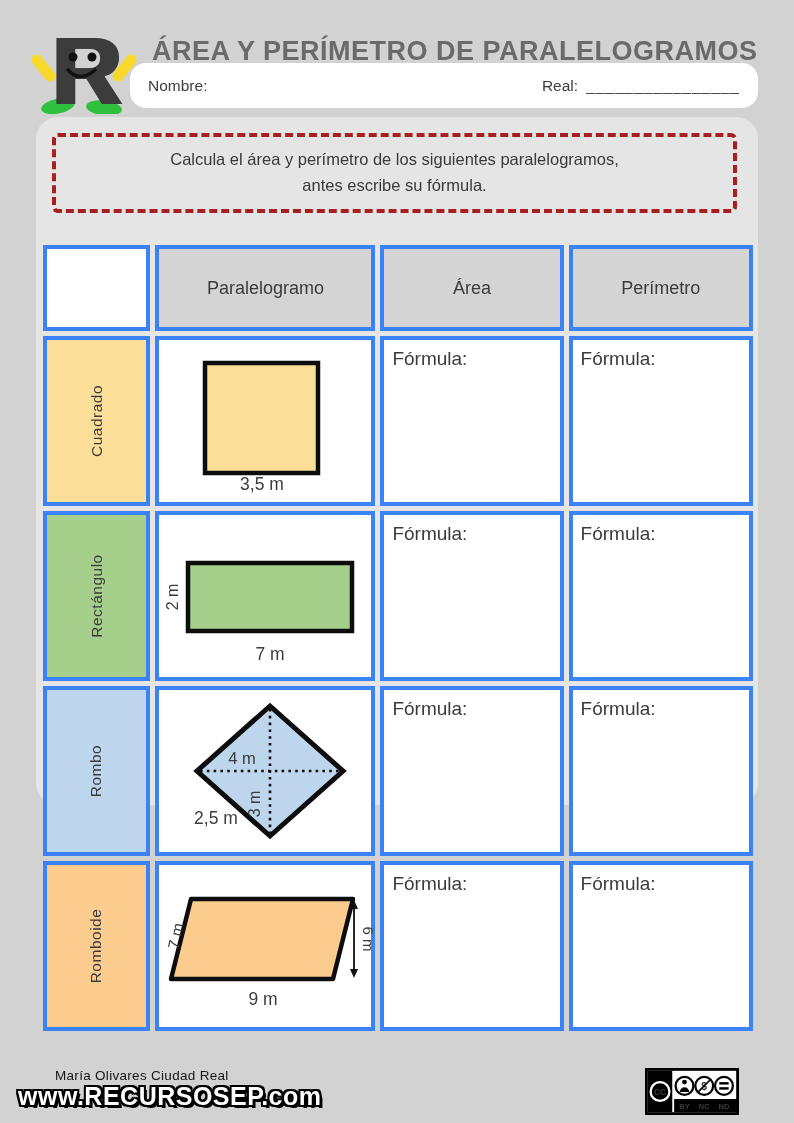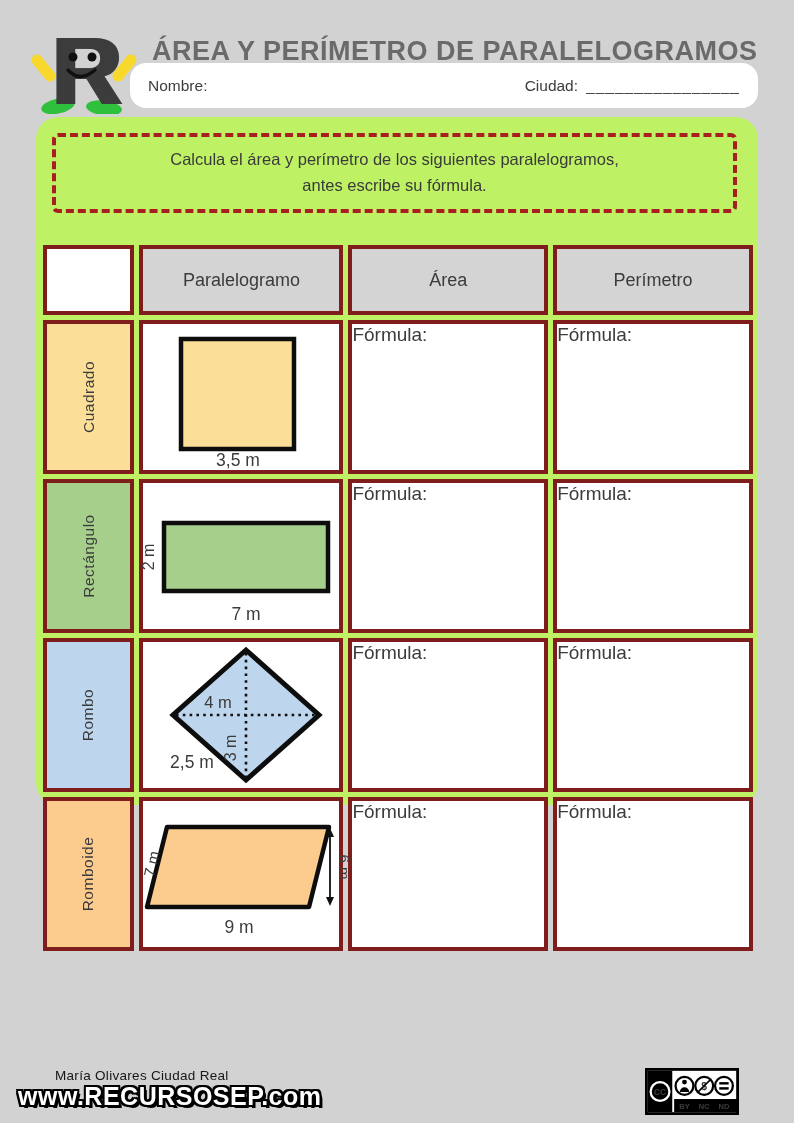--- a/index.html
+++ b/index.html
@@ -18,36 +18,36 @@
     position:absolute; left:130px; top:63px; width:628px; height:45px;
     background:#ffffff; border-radius:16px; box-sizing:border-box;
     display:flex; align-items:center; padding:0 18px; gap:8px;
     font-size:15.5px;
   }
   .name-box .line{letter-spacing:1px; white-space:nowrap; overflow:hidden;}
   .name-box .spacer{flex:1;}
   
   .panel{
     position:absolute; left:36px; top:117px; width:722px; height:688px;
-    background:#bef264; border-radius:22px;
+    background:#e5e5e5; border-radius:22px;
   }
   .instruction-box{
     position:absolute; left:16px; top:16px; width:677px; height:72px;
     border:4px dashed #a91e1e; border-radius:6px;
     display:flex; flex-direction:column; align-items:center; justify-content:center;
     font-size:16.5px; line-height:1.55; text-align:center; color:#3a3a3a;
   }
   
   table.wk{
     position:absolute; left:2px; top:123px;
     border-collapse:separate; border-spacing:5px;
   }
   table.wk th, table.wk td{
-    border:4px solid #7f1d1d; background:#ffffff; box-sizing:content-box;
-    padding:0; font-weight:normal;
+    border:4px solid #3b82f6; background:#ffffff; box-sizing:content-box;
+    padding:8px; font-weight:normal;
   }
   table.wk th{background:#d4d4d4; font-size:18px; color:#3b3b3b; height:62px;}
   td.ghost{border:none; background:transparent;}
   .c-label{width:64px;}
   .c-shape{width:196px;}
   .c-area{width:194px;}
   .c-per{width:194px;}
   tr.datarow{height:146px;}
   td.rowlabel{
     text-align:center; vertical-align:middle;
@@ -96,21 +96,21 @@
     <circle cx="45" cy="43" r="4.5" fill="#111"></circle>
     <circle cx="64" cy="43" r="4.5" fill="#111"></circle>
     <path d="M40,56 Q52,69 67,56" stroke="#111" stroke-width="3.5" fill="none" stroke-linecap="round"></path>
   </svg>
 
   <h1 class="page-title">ÁREA Y PERÍMETRO DE PARALELOGRAMOS</h1>
 
   <div class="name-box">
     <span>Nombre:</span>
     <span class="spacer"></span>
-    <span>Ciudad:</span>
+    <span>Real:</span>
     <span class="line">________________</span>
   </div>
 
   <div class="panel">
 
     <div class="instruction-box">
       <span>Calcula el área y perímetro de los siguientes paralelogramos,</span>
       <span>antes escribe su fórmula.</span>
     </div>
 

